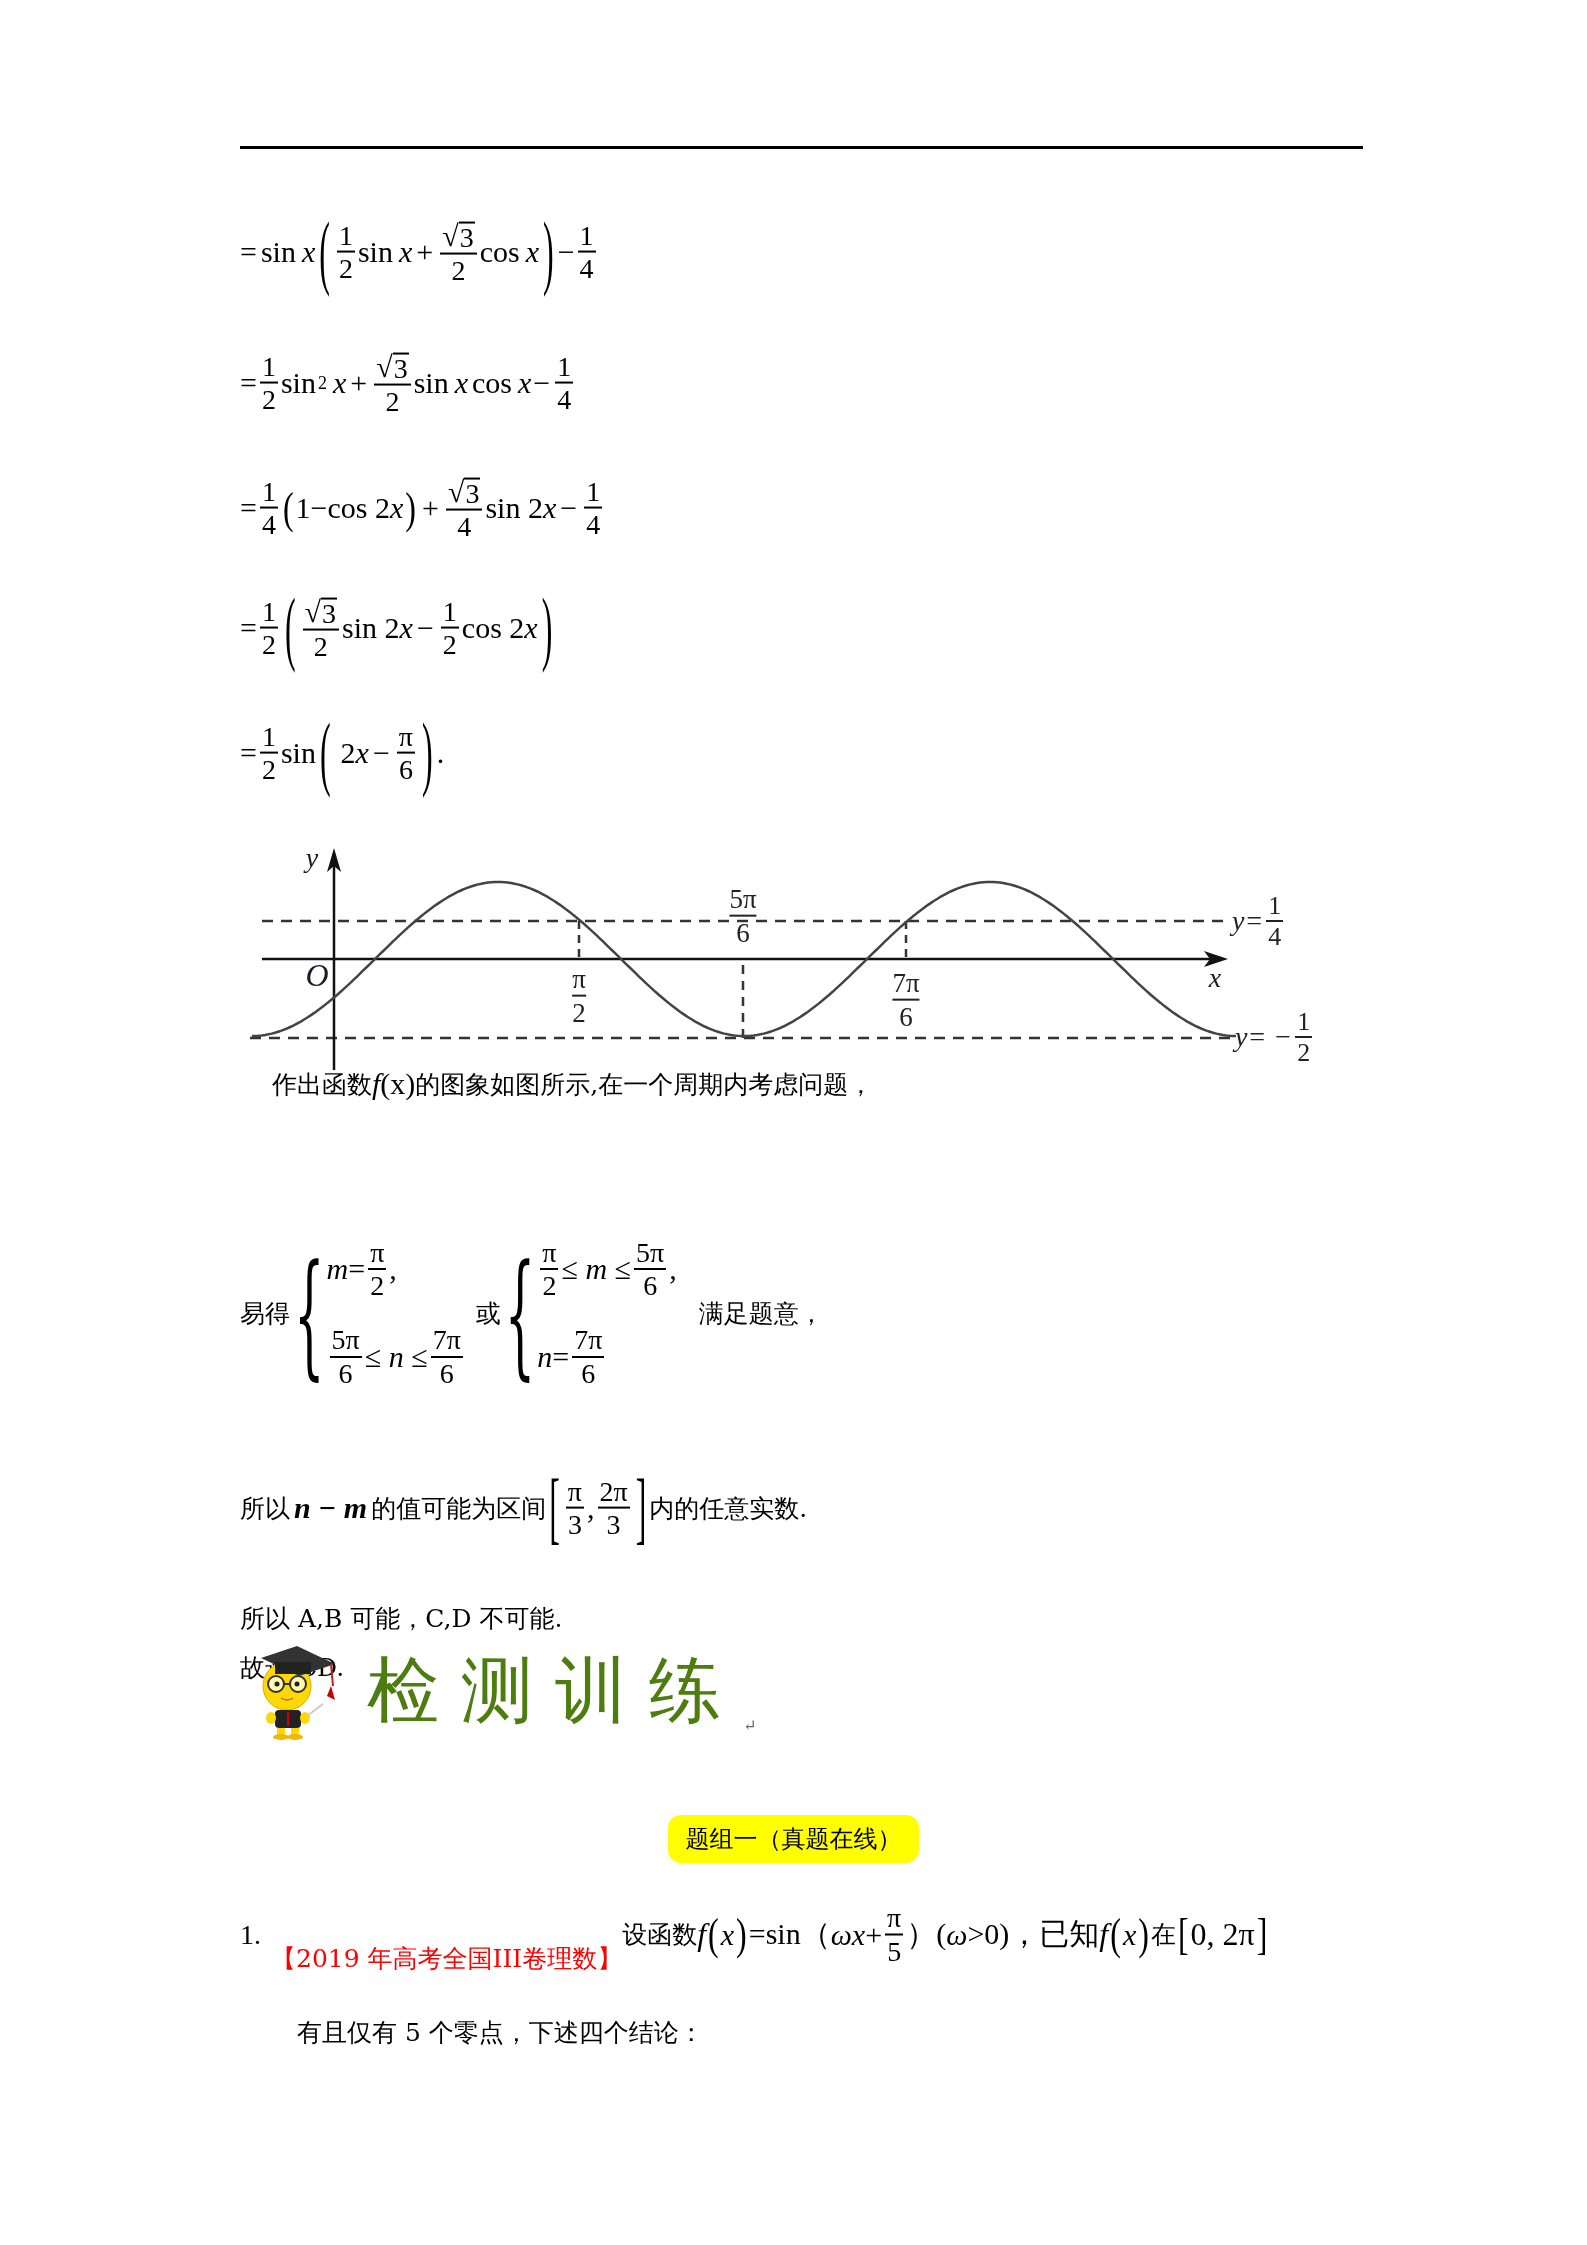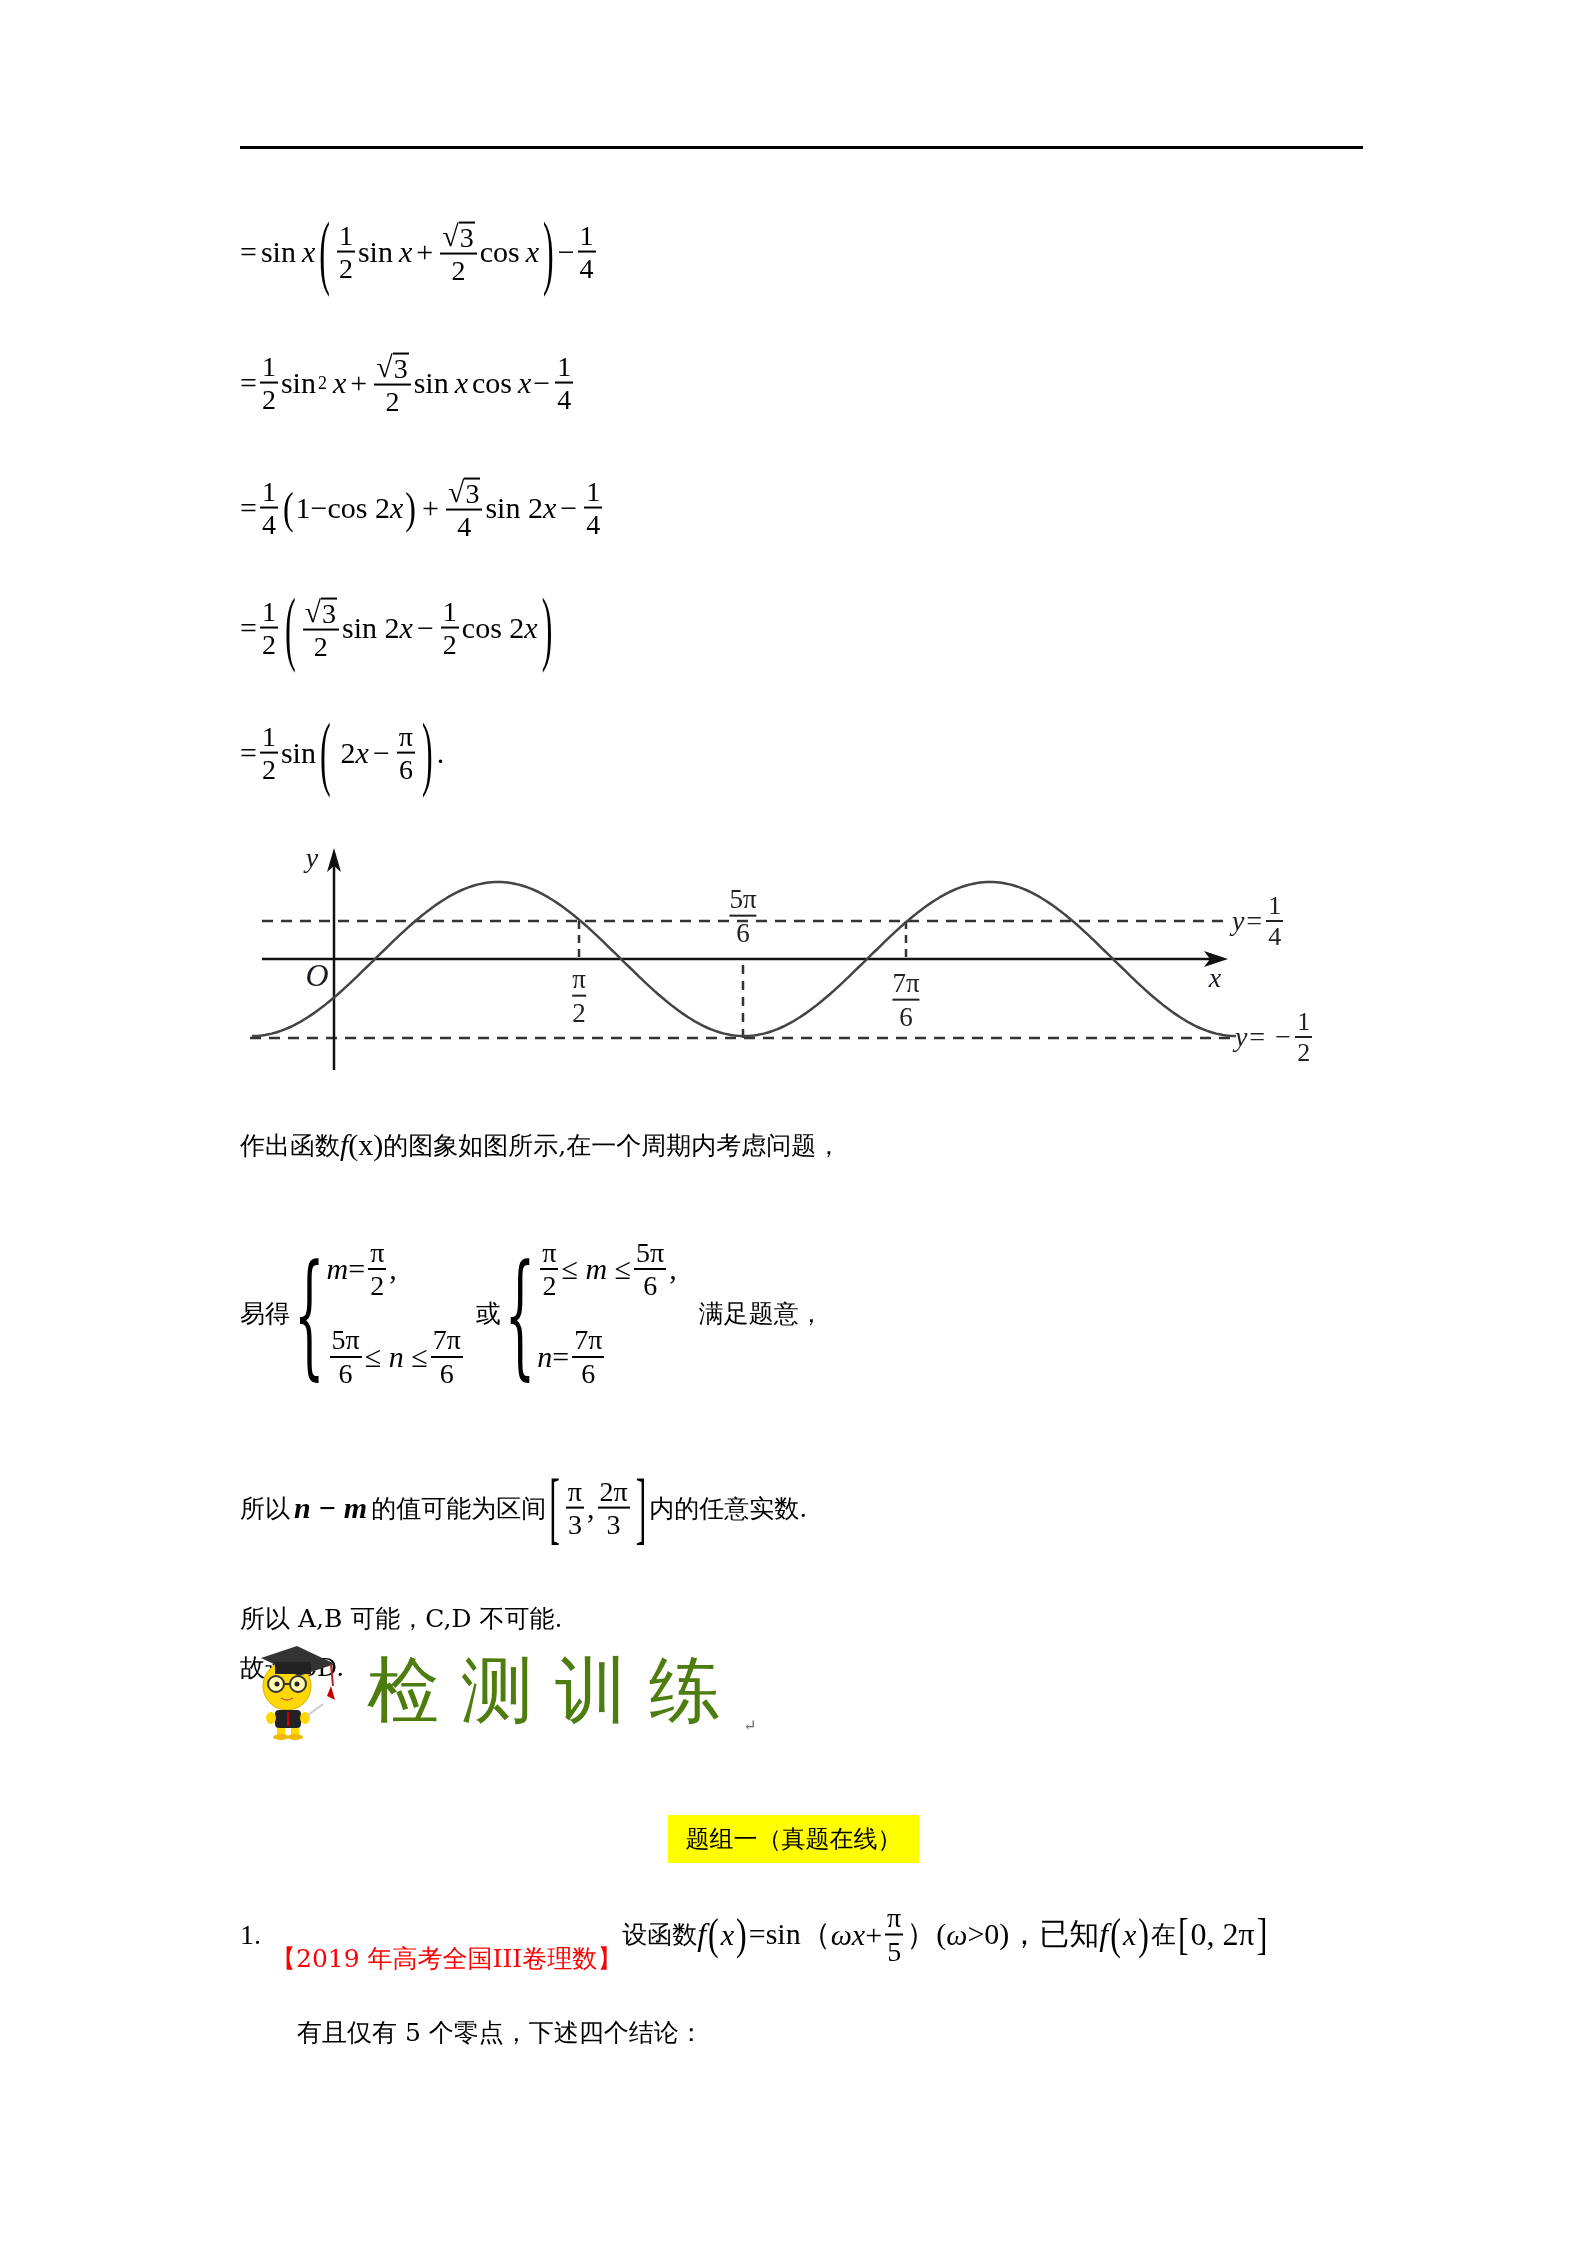--- a/index.html
+++ b/index.html
@@ -28,21 +28,21 @@
   .bracket { display:inline-block; font-size:32px; transform:scaleY(2.5); margin:0 3px; }
   .graph { position:absolute; left:240px; top:830px; width:1120px; height:260px; }
   .lbl { position:absolute; font-family:"Liberation Serif",serif; font-size:28px; color:#1a1a2a; transform:translate(-50%,-50%); }
   .glfrac { position:absolute; display:flex; flex-direction:column; align-items:center; transform:translate(-50%,-50%);
             font-family:"Liberation Serif",serif; font-size:27px; line-height:1.05; color:#222; }
   .glfrac .bar { align-self:stretch; height:2px; background:#222; margin:2px 0; }
   .banner { position:absolute; left:257px; top:1641px; height:100px; display:flex; align-items:center; }
   .banner-text { font-family:Liberation Sans, sans-serif; font-size:72px; color:#4d7c0f; letter-spacing:22px; margin-left:30px; }
   .ret { font-size:16px; color:#666; align-self:flex-end; margin-bottom:6px; }
   .hl { position:absolute; left:668px; top:1815px; width:251px; height:48px; background:#ffff00;
-        display:flex; align-items:center; justify-content:center; font-family:"DejaVu Serif","Liberation Serif",serif; font-size:24px; }
+        display:flex; align-items:center; justify-content:center; font-family:"DejaVu Serif","Liberation Serif",serif; font-size:24px;border-radius:13px; }
   .red { color:#ff0000;margin-top:48px; }
 </style>
 </head>
 <body>
 
 <div class="rule"></div>
 
 <div class="line m" style="top:252px;">
   <span>=</span>
   <span style="margin-left:4px">sin</span>
@@ -235,21 +235,21 @@
   <div class="abs" style="left:995px; top:178px; display:flex; align-items:center; font-family:'Liberation Serif',serif; font-size:28px; color:#222;">
     <span class="it">y= −</span>
     <span class="frac" style="font-size:26px;">
         <span class="num">1</span>
         <span class="bar" style="background:#222"></span>
         <span class="den">2</span>
       </span>
   </div>
 </div>
 
-<div class="line cn" style="top:1145px;">
+<div class="line cn" style="top:1084px;margin-left:32px;">
   <span>作出函数 </span>
   <span class="m it">f</span>
   <span class="m">(x)</span>
   <span> 的图象如图所示,在一个周期内考虑问题，</span>
 </div>
 
 <div class="line cn" style="top:1313px;">
   <span>易得</span>
   <span class="brace">{</span>
   <span class="sys m">

